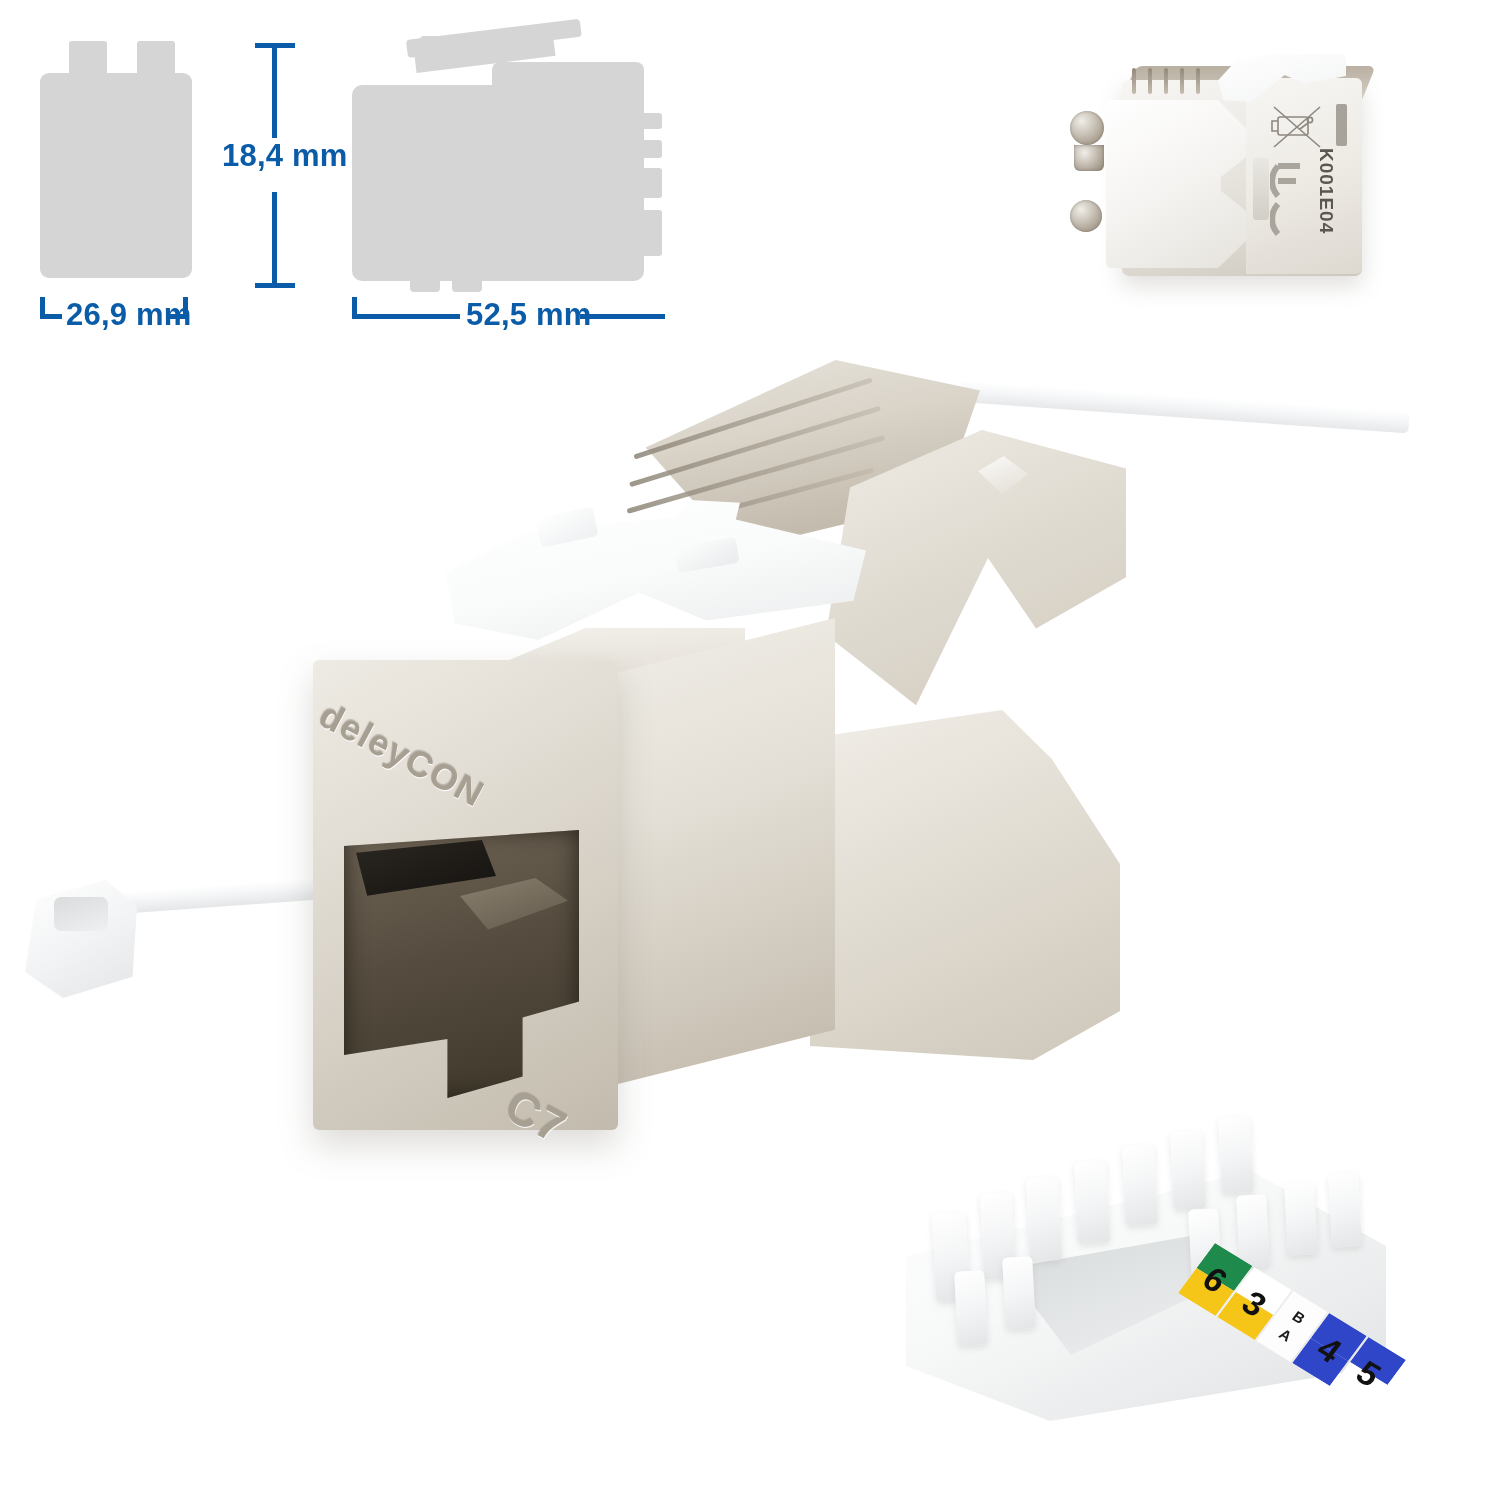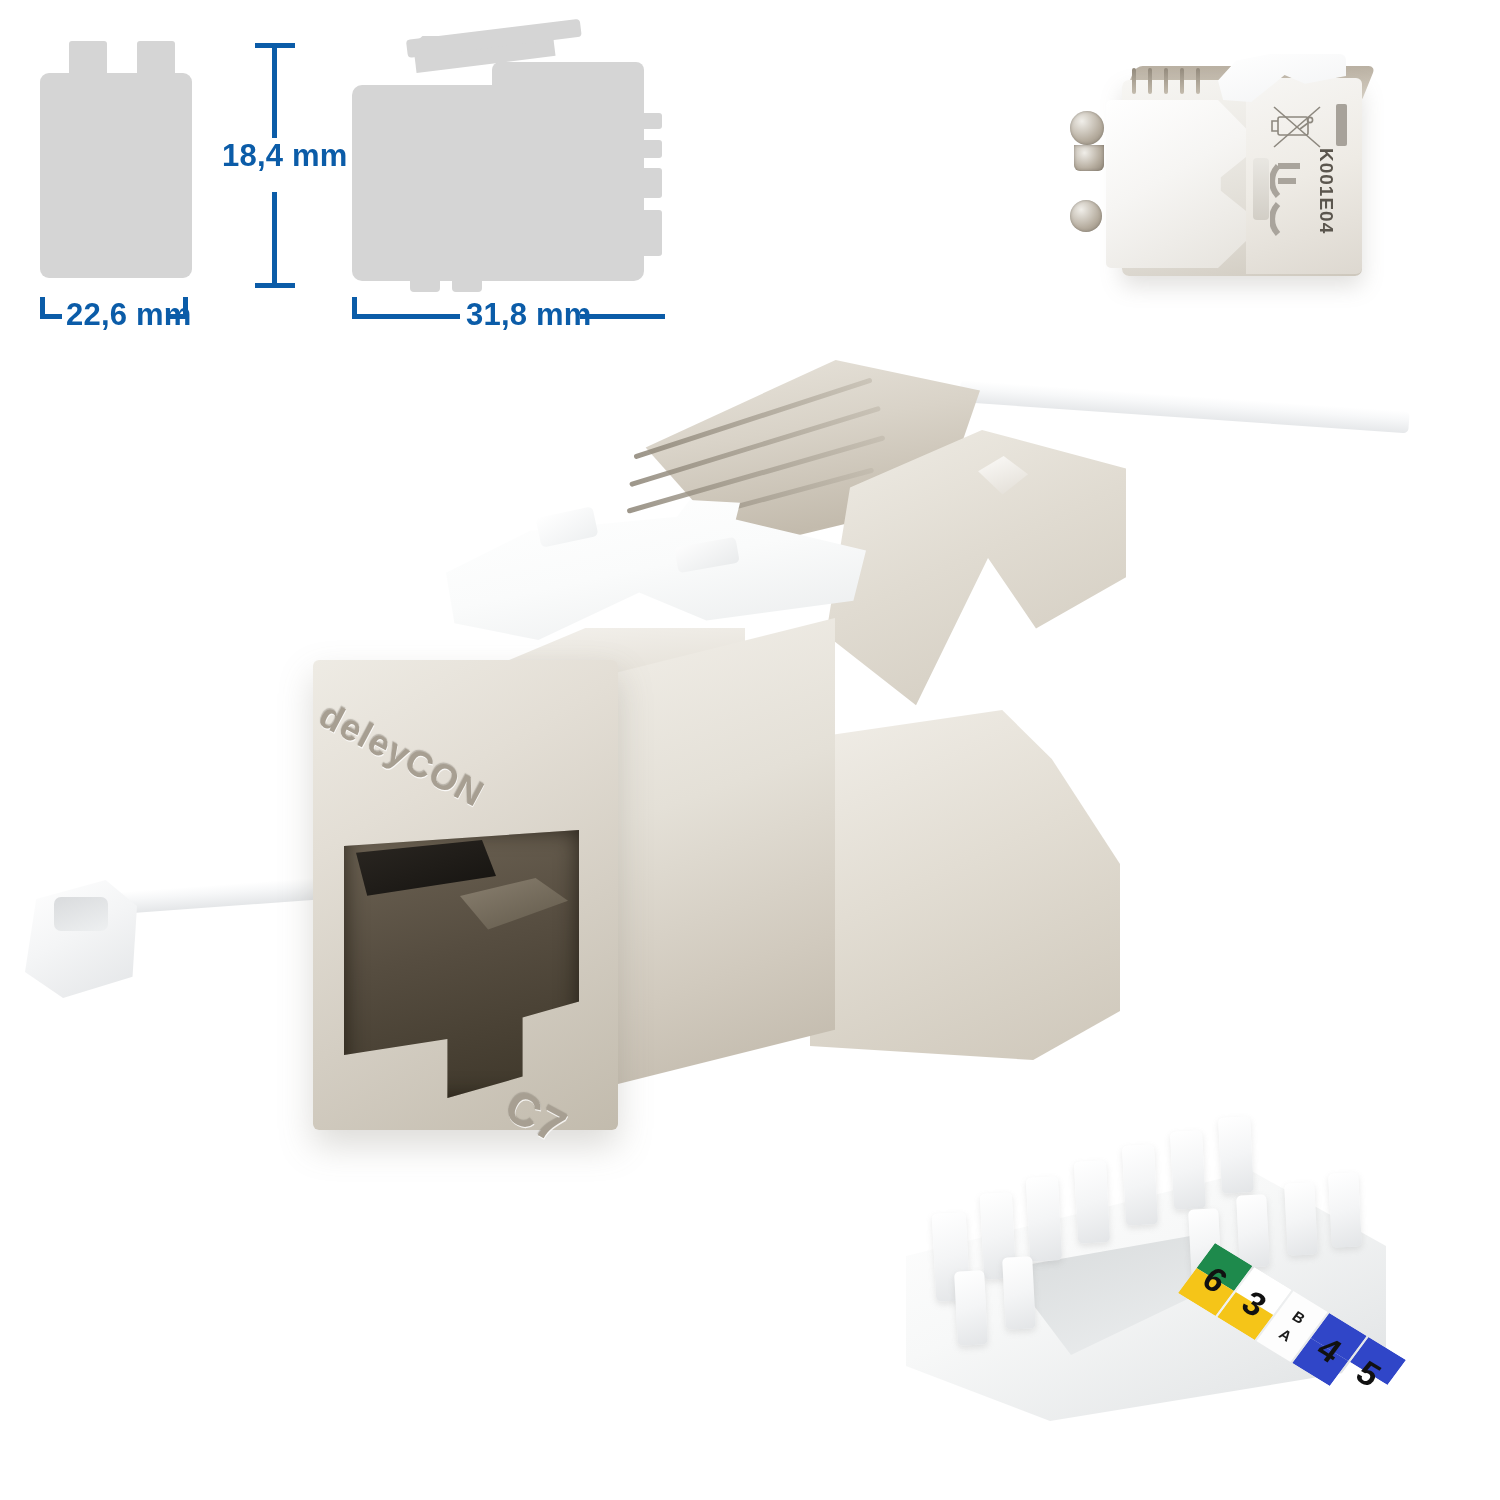--- a/index.html
+++ b/index.html
@@ -240,28 +240,28 @@
       <div class="vline" id="hLineBot" style="background: rgb(11, 92, 168);"></div>
       <div class="hline" id="hCapBot" style="background: rgb(11, 92, 168);"></div>
       <div class="dimtext" id="hText" style="color: rgb(11, 92, 168);">18,4 mm</div>
     </div>
 
     <div>
       <div class="vline" id="w1CapL" style="background: rgb(11, 92, 168);"></div>
       <div class="hline" id="w1LineL" style="background: rgb(11, 92, 168);"></div>
       <div class="vline" id="w1CapR" style="background: rgb(11, 92, 168);"></div>
       <div class="hline" id="w1LineR" style="background: rgb(11, 92, 168);"></div>
-      <div class="dimtext" id="w1Text" style="color: rgb(11, 92, 168);">22,6 mm</div>
+      <div class="dimtext" id="w1Text" style="color: rgb(11, 92, 168);">26,9 mm</div>
     </div>
 
     <div>
       <div class="vline" id="w2CapL" style="background: rgb(11, 92, 168);"></div>
       <div class="hline" id="w2LineL" style="background: rgb(11, 92, 168);"></div>
       <div class="hline" id="w2LineR" style="background: rgb(11, 92, 168);"></div>
-      <div class="dimtext" id="w2Text" style="color: rgb(11, 92, 168);">31,8 mm</div>
+      <div class="dimtext" id="w2Text" style="color: rgb(11, 92, 168);">52,5 mm</div>
     </div>
   </div>
 
   <div id="modSmall">
     <div id="msTopBevel"></div>
     <div id="msBodyBack"></div>
     <div id="msRightFace"></div>
 
     <div id="msRibs">
       <div class="msRib" style="left:0"></div>

